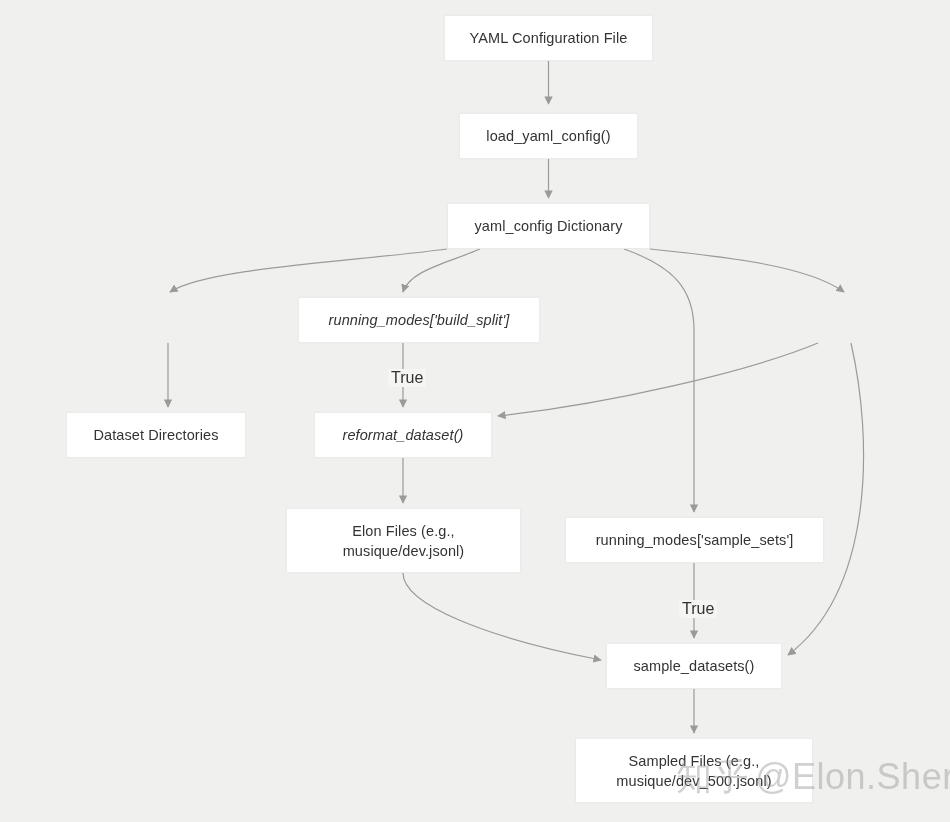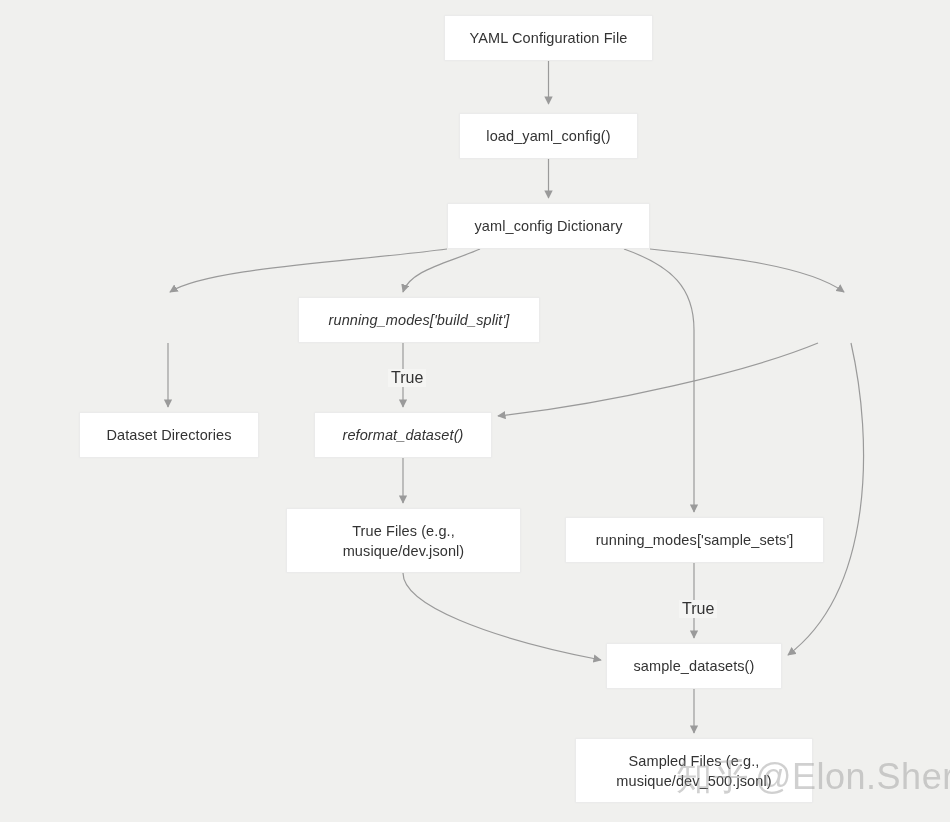--- a/index.html
+++ b/index.html
@@ -130,30 +130,30 @@
   <div class="node" style="left:399px; top:203px; width:203px; height:46px;">
     <span class="label">yaml_config Dictionary</span>
   </div>
 
 
   <div class="node" style="left:250px; top:297px; width:242px; height:46px;font-style:italic;">
     <span class="label">running_modes['build_split']</span>
   </div>
 
 
-  <div class="node" style="left:31px; top:412px; width:180px; height:46px;">
+  <div class="node" style="left:18px; top:412px; width:180px; height:46px;">
     <span class="label">Dataset Directories</span>
   </div>
 
   <div class="node" style="left:266px; top:412px; width:178px; height:46px;font-style:italic;">
     <span class="label">reformat_dataset()</span>
   </div>
 
   <div class="node" style="left:238px; top:508px; width:235px; height:65px;">
-    <span class="label">True Files (e.g.,
+    <span class="label">Elon Files (e.g.,
 musique/dev.jsonl)</span>
   </div>
 
   <div class="node" style="left:558px; top:643px; width:176px; height:46px;">
     <span class="label">sample_datasets()</span>
   </div>
 
   <div class="node" style="left:517px; top:517px; width:259px; height:46px;">
     <span class="label">running_modes['sample_sets']</span>
   </div>

